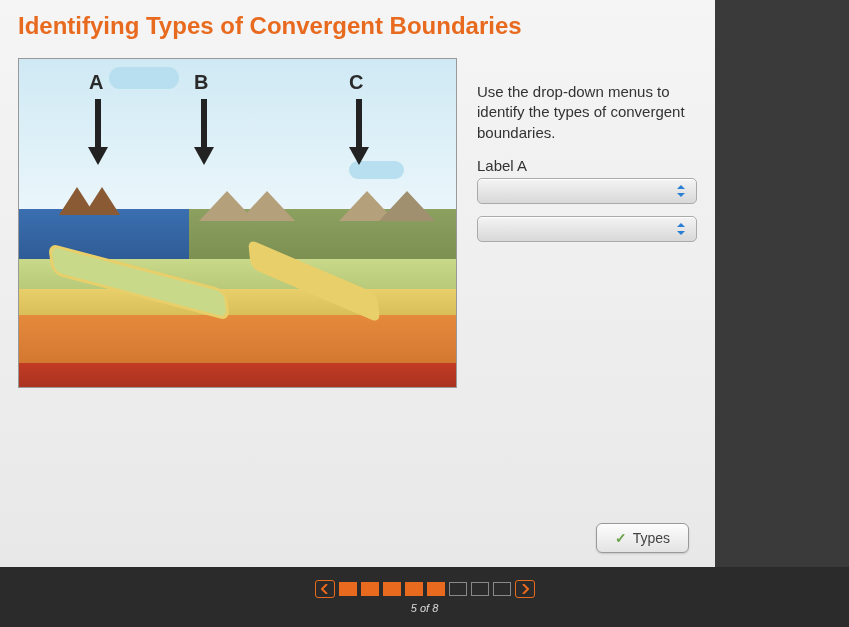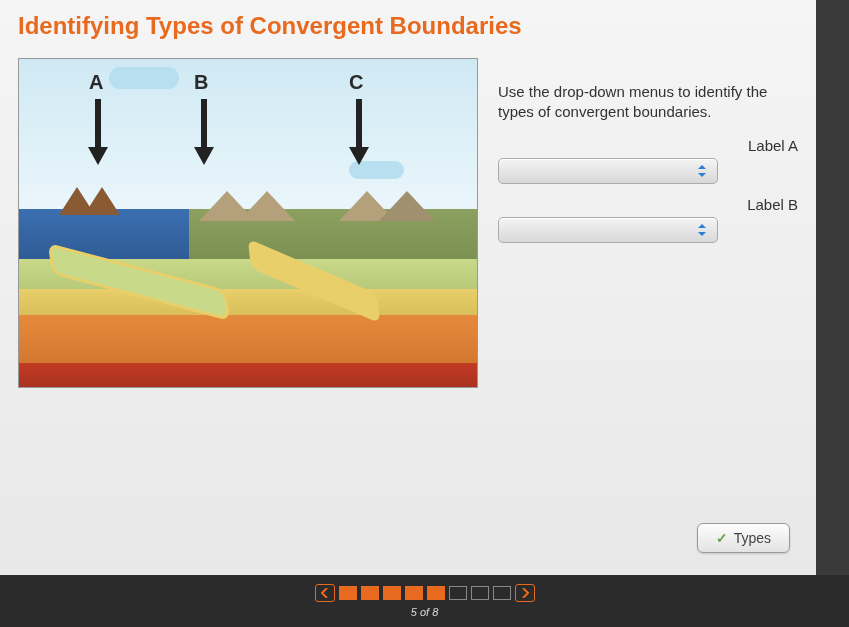--- a/index.html
+++ b/index.html
@@ -6,21 +6,21 @@
     body {
       width: 849px;
       height: 627px;
       font-family: Arial, Helvetica, sans-serif;
       background: #3a3a3a;
       overflow: hidden;
       position: relative;
     }
     .page {
       background: linear-gradient(to bottom, #f5f5f5 0%, #e8e8e8 100%);
-      width: 816px;
+      width: 715px;
       height: 575px;
       position: relative;
       padding: 12px 18px;
     }
     .title {
       color: #e86a1e;
       font-size: 24px;
       font-weight: bold;
       margin-bottom: 18px;
     }
@@ -76,21 +76,21 @@
     .mantle2 { position:absolute; top:304px; left:0; right:0; height:26px;
       background:linear-gradient(#c23b24,#a83220); }
     .subA { position:absolute; top:208px; left:30px; width:180px; height:30px;
       background:#c9d98a; transform:skewY(22deg) rotate(-8deg); border:3px solid #e8cf6a; border-radius:10px; }
     .subB { position:absolute; top:208px; left:230px; width:130px; height:28px;
       background:#e8cf6a; transform:skewY(28deg) rotate(-6deg); border-radius:8px; }
 
     .right-col { flex:1; padding-top:4px; }
     .instructions { color:#333; font-size:15px; line-height:1.35; margin-bottom:14px;margin-top:20px; }
     .field { margin-bottom:12px; }
-    .field-label { color:#333; font-size:15px; margin-bottom:4px;text-align:right; }
+    .field-label { color:#333; font-size:15px; margin-bottom:4px; }
     .dropdown {
       width: 220px; height:26px; background:linear-gradient(#f4f4f4,#d8d8d8);
       border:1px solid #aaa; border-radius:5px; position:relative;
       box-shadow: inset 0 1px 0 #fff;
       cursor:pointer;
     }
     .dd-caret {
       position:absolute; right:8px; top:5px; width:14px; height:14px;
       display:flex; align-items:center; justify-content:center;
     }
@@ -101,21 +101,21 @@
       background:linear-gradient(#fdfdfd,#e3e3e3);
       border:1px solid #999; border-radius:6px;
       padding:6px 18px; font-size:14px; color:#444;
       display:flex; align-items:center; gap:6px;
       cursor:pointer;
       box-shadow: 0 1px 2px rgba(0,0,0,.15);
     }
     .check { color:#6aa34a; font-weight:bold; }
 
     .navbar {
-      position:absolute; bottom:0; left:0; right:0; height:52px;
+      position:absolute; bottom:0; left:0; right:0; height:60px;
       background:#2b2b2b; display:flex; flex-direction:column; align-items:center; justify-content:center;
       gap:4px;
     }
     .nav-row { display:flex; align-items:center; gap:4px; }
     .nav-btn {
       width:20px; height:18px; border:1px solid #e86a1e; border-radius:3px;
       background:#2b2b2b; display:flex; align-items:center; justify-content:center;
       cursor:pointer;
     }
     .nav-btn svg { width:8px; height:10px; }
@@ -174,21 +174,20 @@
         <div class="dropdown">
           <span class="dd-caret">
             <svg viewBox="0 0 10 12">
                 <path d="M5 0 L9 4 L1 4 Z M5 12 L1 8 L9 8 Z" fill="#2a7fd4"></path>
               </svg>
           </span>
         </div>
       </div>
 
       <div class="field">
-        <div class="field-label">Label B</div>
         <div class="dropdown">
           <span class="dd-caret">
             <svg viewBox="0 0 10 12">
                 <path d="M5 0 L9 4 L1 4 Z M5 12 L1 8 L9 8 Z" fill="#2a7fd4"></path>
               </svg>
           </span>
         </div>
       </div>
 
     </div>

